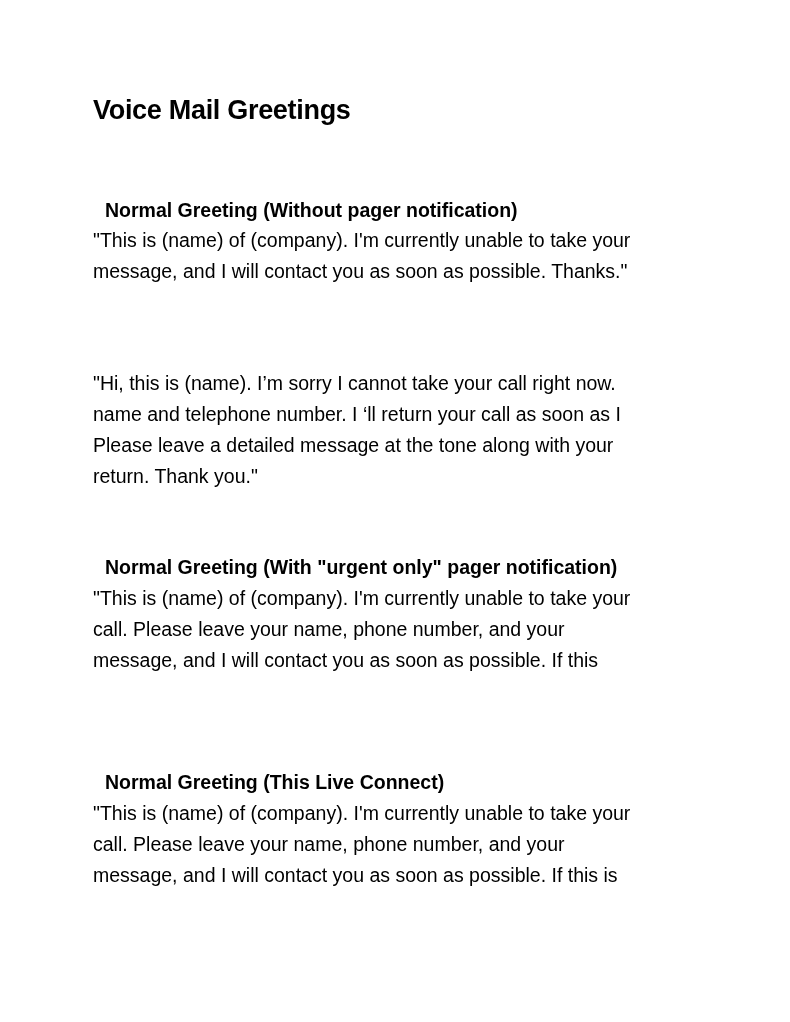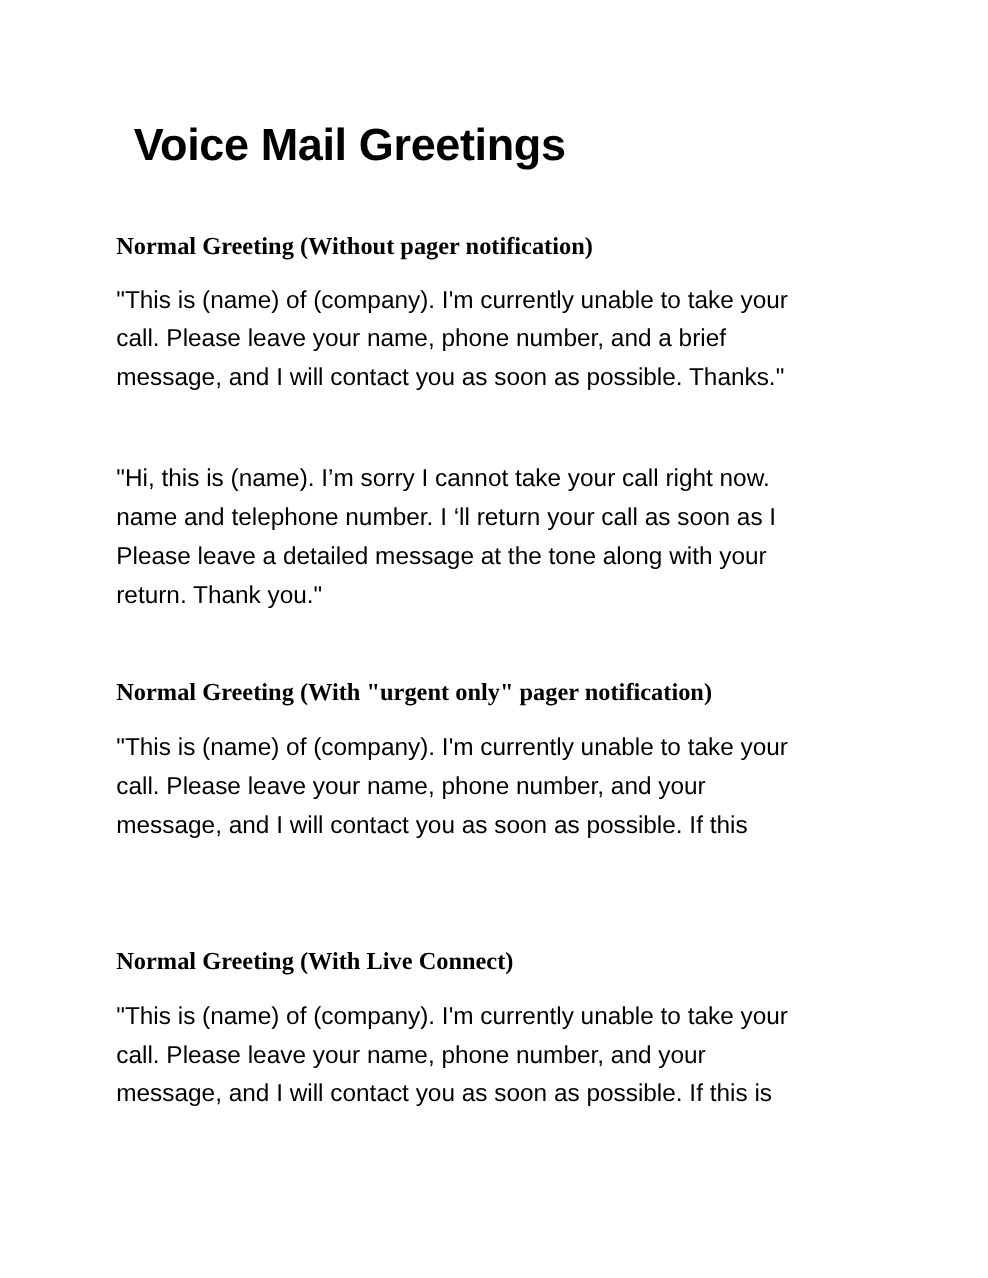--- a/index.html
+++ b/index.html
@@ -1,48 +1,47 @@
 <!DOCTYPE html>
 <html><head>
   <meta charset="utf-8">
   <style>
     html, body { margin: 0; padding: 0; background: #ffffff; }
     body { width: 790px; height: 1022px; position: relative; overflow: hidden;
            font-family: "Liberation Sans", "DejaVu Sans", sans-serif; color: #000; }
     .page { position: absolute; left: 0; top: 0; width: 790px; height: 1022px; background: #fff; }
-    .title { position: absolute; left: 107px; top: 95px; font-size: 36px; font-weight: bold; letter-spacing: -0.3px; margin: 0; }
-    .heading { position: absolute; left: 93px; font-size: 19.5px; margin: 0; white-space: nowrap; font-family: Liberation Serif, serif; }
+    .title { position: absolute; left: 93px; top: 95px; font-size: 27px; font-weight: bold; letter-spacing: -0.3px; margin: 0; }
+    .heading { position: absolute; left: 93px; font-size: 19.5px; margin: 12px; white-space: nowrap; }
     .para { position: absolute; left: 93px; font-size: 19.5px; line-height: 31px; margin: 0; }
     .line { display: block; white-space: nowrap; }
   </style>
 </head>
 <body>
 
 <div class="page">
   <h1 class="title">Voice Mail Greetings</h1>
 
   <h2 class="heading" style="top:187px;">Normal Greeting (Without pager notification)</h2>
   <p class="para" style="top:225px;">
     <span class="line">"This is (name) of (company). I'm currently unable to take your</span>
-    <span class="line">call. Please leave your name, phone number, and a brief</span>
     <span class="line">message, and I will contact you as soon as possible. Thanks."</span>
   </p>
   <p class="para" style="top:368px;">
     <span class="line">"Hi, this is (name). I’m sorry I cannot take your call right now.</span>
     <span class="line">name and telephone number. I ‘ll return your call as soon as I</span>
     <span class="line">Please leave a detailed message at the tone along with your</span>
     <span class="line">return. Thank you."</span>
   </p>
 
   <h2 class="heading" style="top:544px;">Normal Greeting (With "urgent only" pager notification)</h2>
   <p class="para" style="top:583px;">
     <span class="line">"This is (name) of (company). I'm currently unable to take your</span>
     <span class="line">call. Please leave your name, phone number, and your</span>
     <span class="line">message, and I will contact you as soon as possible. If this</span>
   </p>
 
-  <h2 class="heading" style="top:759px;">Normal Greeting (With Live Connect)</h2>
+  <h2 class="heading" style="top:759px;">Normal Greeting (This Live Connect)</h2>
   <p class="para" style="top:798px;">
     <span class="line">"This is (name) of (company). I'm currently unable to take your</span>
     <span class="line">call.  Please leave your name, phone number, and your</span>
     <span class="line">message, and I will contact you as soon as possible. If this is</span>
   </p>
 </div>
 
 </body></html>

